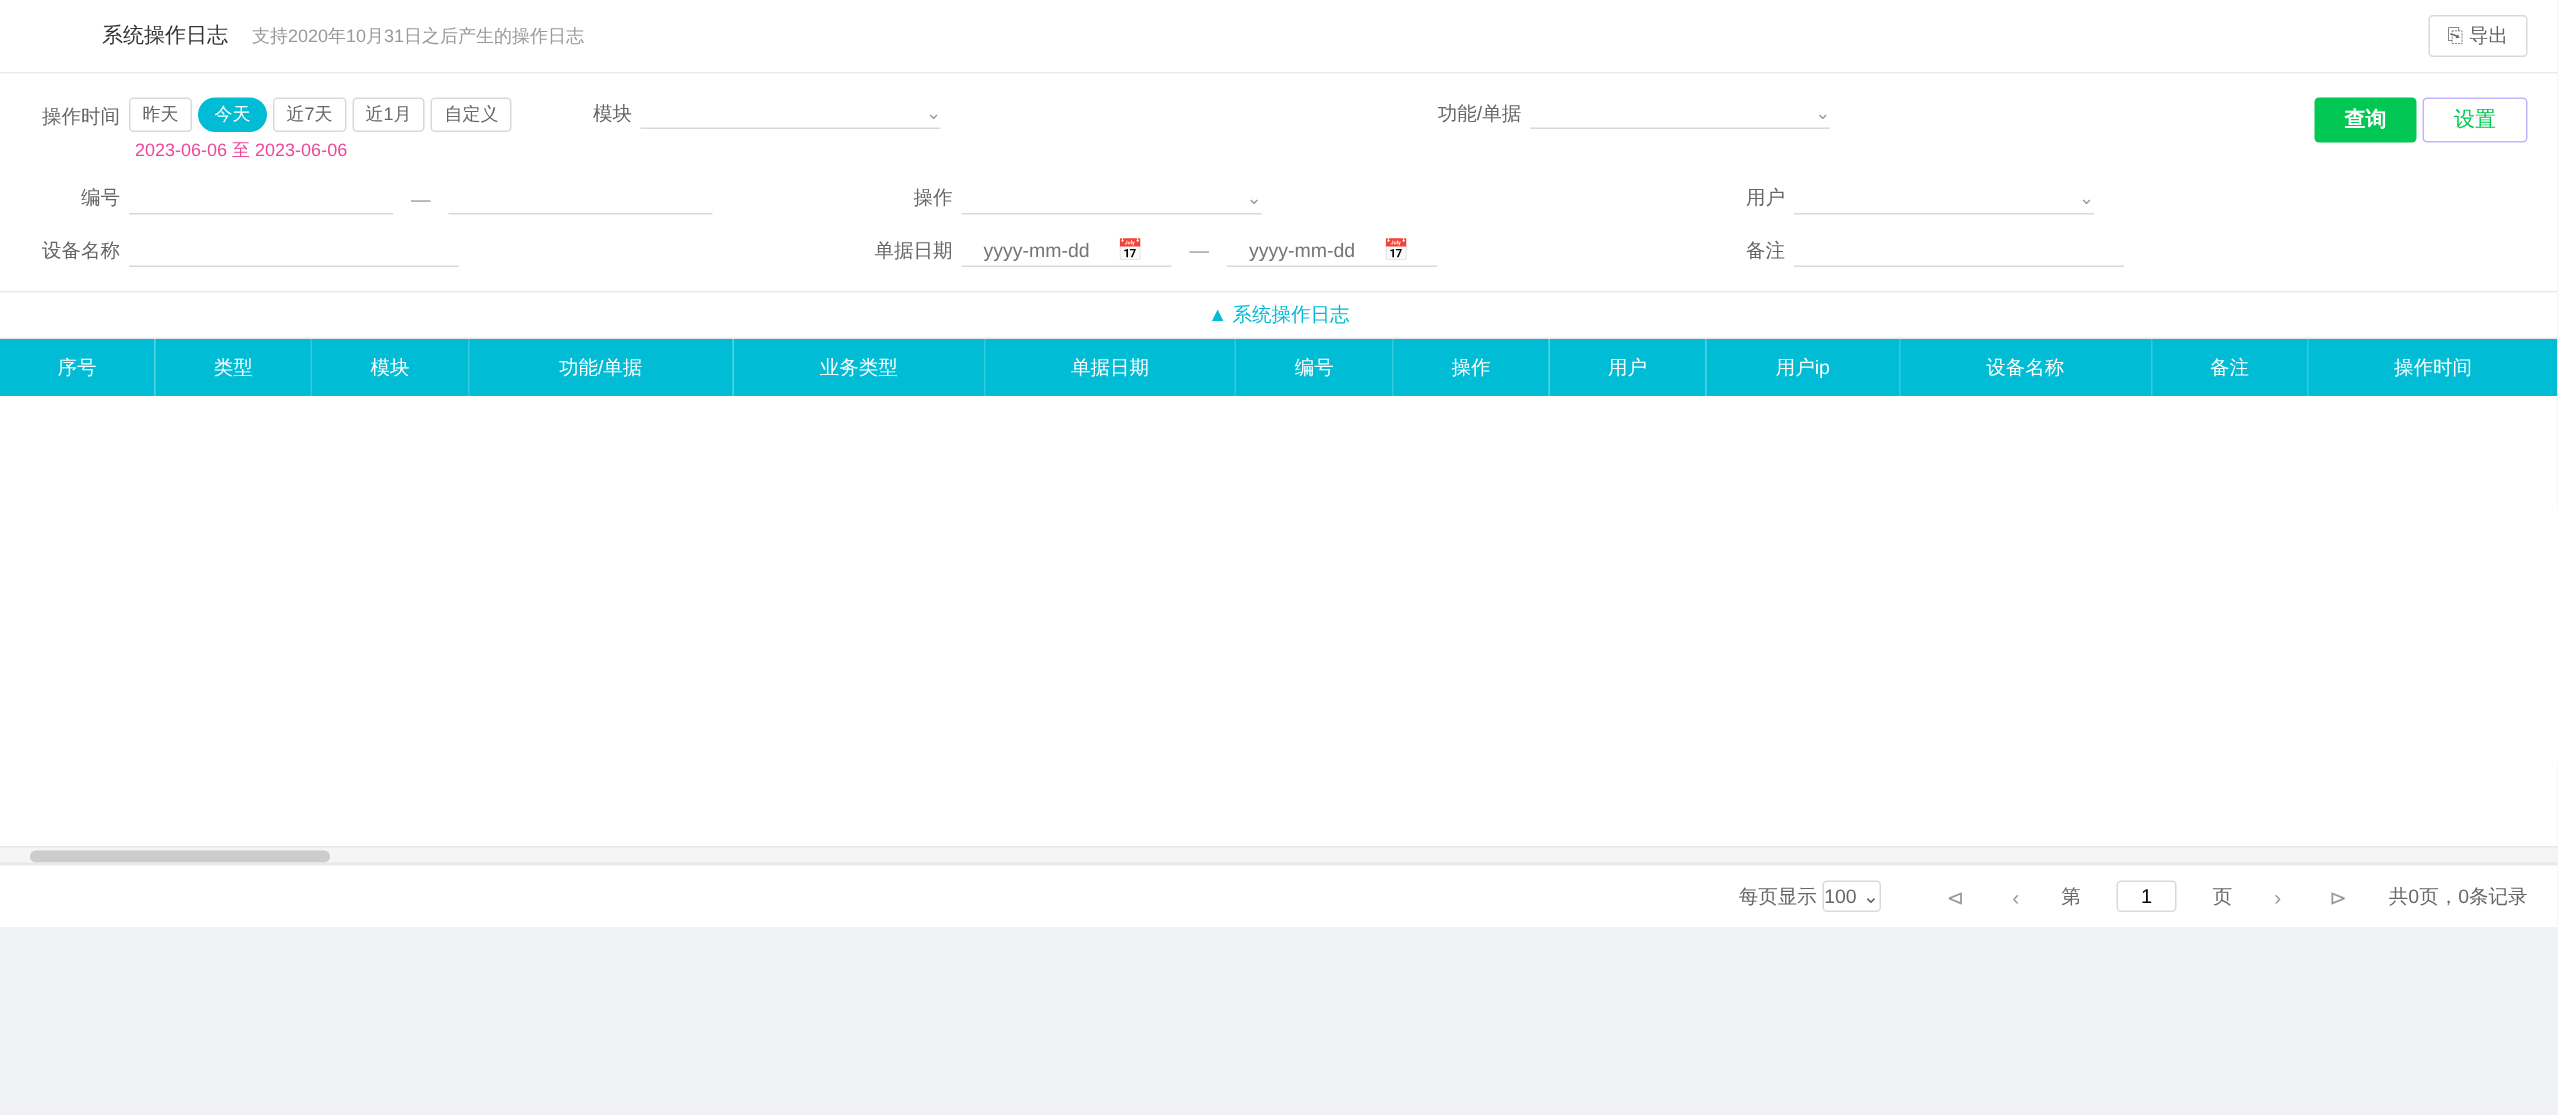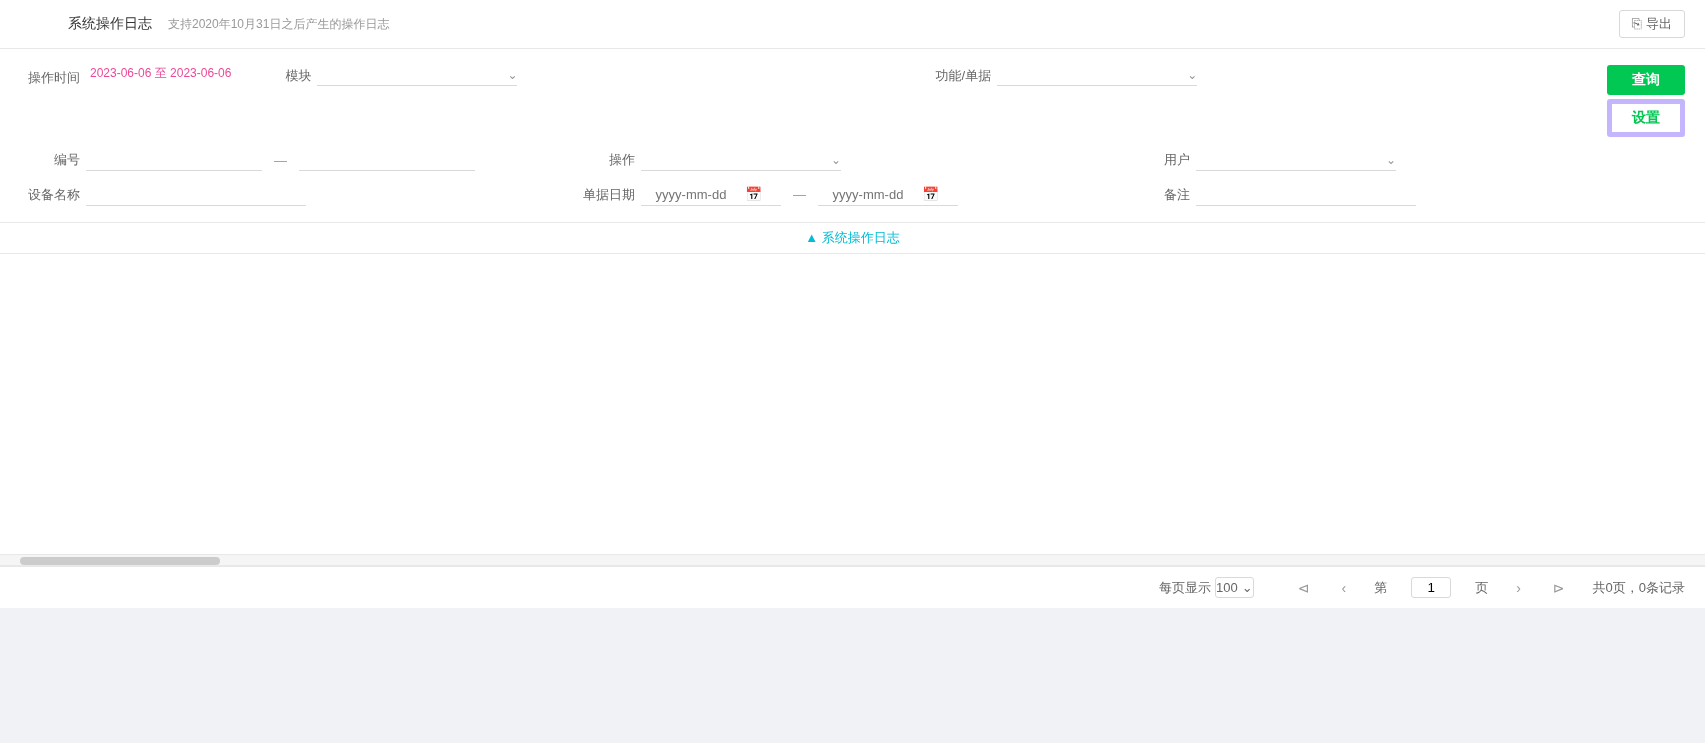--- a/index.html
+++ b/index.html
@@ -118,31 +118,30 @@
       border: none;
       padding: 6px 20px;
       border-radius: 3px;
       cursor: pointer;
       font-size: 14px;
       font-weight: bold;
     }
     .settings-btn {
       background: #fff;
       color: #00c853;
-      border: 5px solid #c4b5fd;
+      border: 1px solid #c4b5fd;
       padding: 5px 20px;
       border-radius: 3px;
       cursor: pointer;
       font-size: 14px;
-      font-weight: bold;
     }
 
     .btn-group {
       display: flex;
-      flex-direction: column;
+      flex-direction: row;
       gap: 4px;
       margin-left: auto;
     }
 
     .collapse-bar {
       text-align: center;
       padding: 6px 0;
       color: #00bcd4;
       cursor: pointer;
       font-size: 13px;
@@ -273,20 +272,27 @@
   </button>
 </div>
 
 <div class="filter-panel">
 
   <div style="display:flex; align-items:flex-start; margin-bottom:12px; gap:0;">
 
     <div class="time-row" style="flex:none; margin-bottom:0; margin-right:20px;">
       <span class="filter-label">操作时间</span>
       <div class="time-controls">
+        <div class="time-btns-row">
+          <button class="time-btn">昨天</button>
+          <button class="time-btn active">今天</button>
+          <button class="time-btn">近7天</button>
+          <button class="time-btn">近1月</button>
+          <button class="time-btn">自定义</button>
+        </div>
         <div class="time-range">2023-06-06 至 2023-06-06</div>
       </div>
     </div>
 
     <div class="filter-col" style="flex:1; align-items:center;">
       <span class="filter-label">模块</span>
       <div class="filter-select">
         <span class="filter-select-inner"></span>
         <span class="chevron-icon">⌄</span>
       </div>
@@ -352,20 +358,42 @@
     </div>
   </div>
 </div>
 
 <div class="collapse-bar">
   <span>▲ </span>
   <span>系统操作日志</span>
 </div>
 
 <div class="table-container">
+  <table>
+    <thead>
+      <tr>
+        <th>序号</th>
+        <th>类型</th>
+        <th>模块</th>
+        <th>功能/单据</th>
+        <th>业务类型</th>
+        <th>单据日期</th>
+        <th>编号</th>
+        <th>操作</th>
+        <th>用户</th>
+        <th>用户ip</th>
+        <th>设备名称</th>
+        <th>备注</th>
+        <th>操作时间</th>
+      </tr>
+    </thead>
+    <tbody>
+      
+    </tbody>
+  </table>
   <div class="empty-area"></div>
 </div>
 
 <div class="scrollbar-track">
   <div class="scrollbar-thumb"></div>
 </div>
 
 <div class="pagination">
   <div class="page-size-select">
     <span>每页显示</span>

